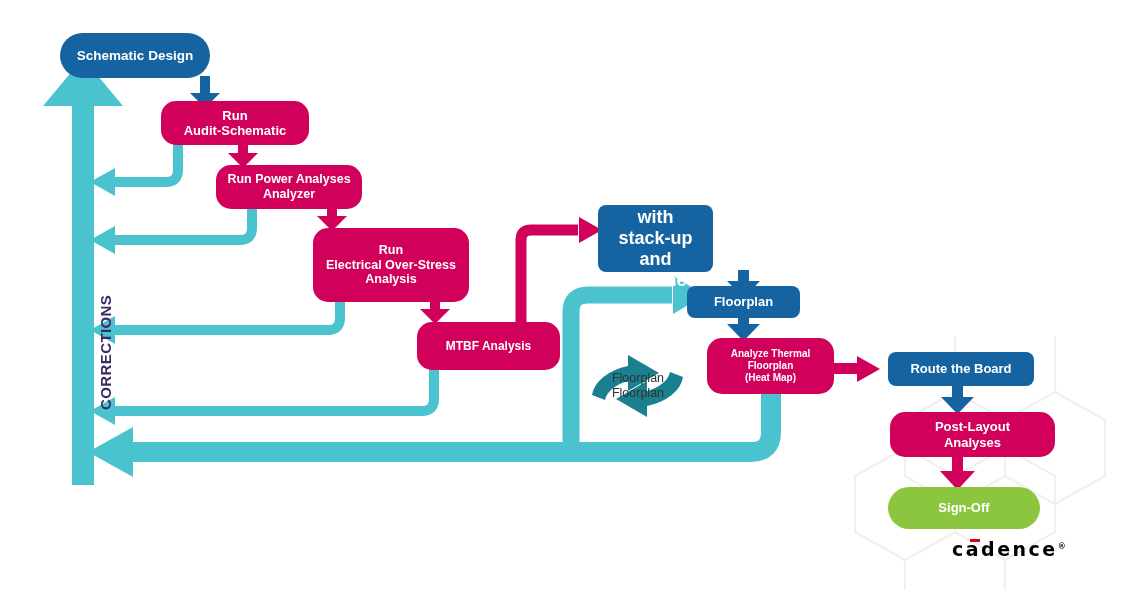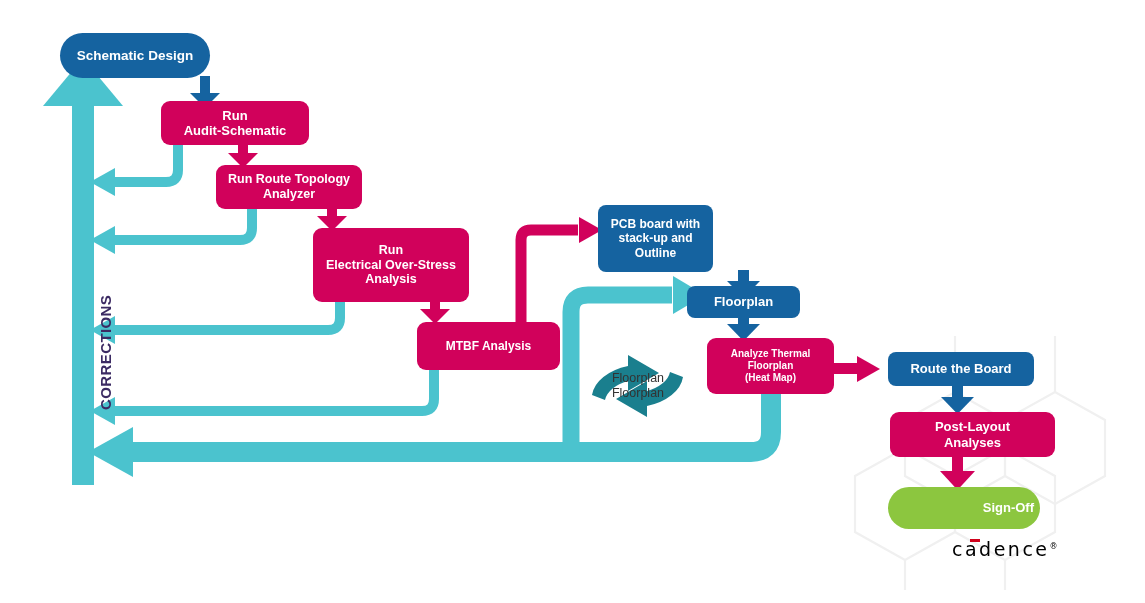--- a/index.html
+++ b/index.html
@@ -16,21 +16,21 @@
     position:absolute;
     display:flex;align-items:center;justify-content:center;
     text-align:center;
     color:#ffffff;
     font-weight:bold;
     line-height:1.18;
     box-sizing:border-box;
     padding:16px 6px;
     z-index:5;
   }
-  .pink{background:#D1015B;border-radius:9px;}
+  .pink{background:#D1015B;border-radius:15px;}
   .blue{background:#1563A0;border-radius:8px;}
   .pill-blue{background:#1563A0;border-radius:999px;}
   .green{background:#8CC63F;border-radius:999px;}
   .corrections-label{
     position:absolute;
     color:#3B2A63;
     font-weight:bold;
     letter-spacing:0.4px;
     transform:rotate(-90deg);
     transform-origin:left top;
@@ -45,21 +45,21 @@
     z-index:7;
     font-weight:normal;
   }
   .logo{
     position:absolute;
     z-index:8;
     font-family:"DejaVu Sans", sans-serif;
     color:#000000;
     letter-spacing:2.5px;
     font-size:19px;
-    font-weight:normal;
+    font-weight:bold;
     white-space:nowrap;
   }
   .logo .macron{
     position:absolute;
     background:#D0021B;
     height:2.5px;
     width:10px;
     left:18px;
     top:1px;
   }
@@ -206,35 +206,35 @@
   <div class="node pill-blue" style="left:60px;top:33px;width:150px;height:45px;font-size:13.5px;">
     <span>Schematic Design</span>
   </div>
 
   <div class="node pink" style="left:161px;top:101px;width:148px;height:44px;font-size:13px;white-space:pre-line;">
     <span>Run
 Audit-Schematic</span>
   </div>
 
   <div class="node pink" style="left:216px;top:165px;width:146px;height:44px;font-size:12.5px;white-space:pre-line;">
-    <span>Run Route Topology
+    <span>Run Power Analyses
 Analyzer</span>
   </div>
 
   <div class="node pink" style="left:313px;top:228px;width:156px;height:74px;font-size:12.5px;white-space:pre-line;">
     <span>Run
 Electrical Over-Stress
 Analysis</span>
   </div>
 
   <div class="node pink" style="left:417px;top:322px;width:143px;height:48px;font-size:12px;">
     <span>MTBF Analysis</span>
   </div>
 
-  <div class="node blue" style="left:598px;top:205px;width:115px;height:67px;font-size:12px;white-space:pre-line;">
+  <div class="node blue" style="left:598px;top:205px;width:115px;height:67px;font-size:18px;white-space:pre-line;">
     <span>PCB board with
 stack-up and
 Outline</span>
   </div>
 
   <div class="node blue" style="left:687px;top:286px;width:113px;height:30px;font-size:13px;">
     <span>Floorplan</span>
   </div>
 
   <div class="node pink" style="left:707px;top:338px;width:127px;height:56px;font-size:10px;white-space:pre-line;">
@@ -245,21 +245,21 @@
 
   <div class="node blue" style="left:888px;top:352px;width:146px;height:34px;font-size:13px;">
     <span>Route the Board</span>
   </div>
 
   <div class="node pink" style="left:890px;top:412px;width:165px;height:45px;font-size:13px;white-space:pre-line;">
     <span>Post-Layout
 Analyses</span>
   </div>
 
-  <div class="node green" style="left:888px;top:487px;width:152px;height:42px;font-size:13px;justify-content:flex-end;">
+  <div class="node green" style="left:888px;top:487px;width:152px;height:42px;font-size:13px;">
     <span>Sign-Off</span>
   </div>
 
   <div class="corrections-label" style="left:97px;top:410px;font-size:15px;">
     <span>CORRECTIONS</span>
   </div>
 
   <div class="cycle-label" style="left:591px;top:371px;width:94px;font-size:12.5px;">
     <div>Floorplan</div>
     <div>Floorplan</div>

